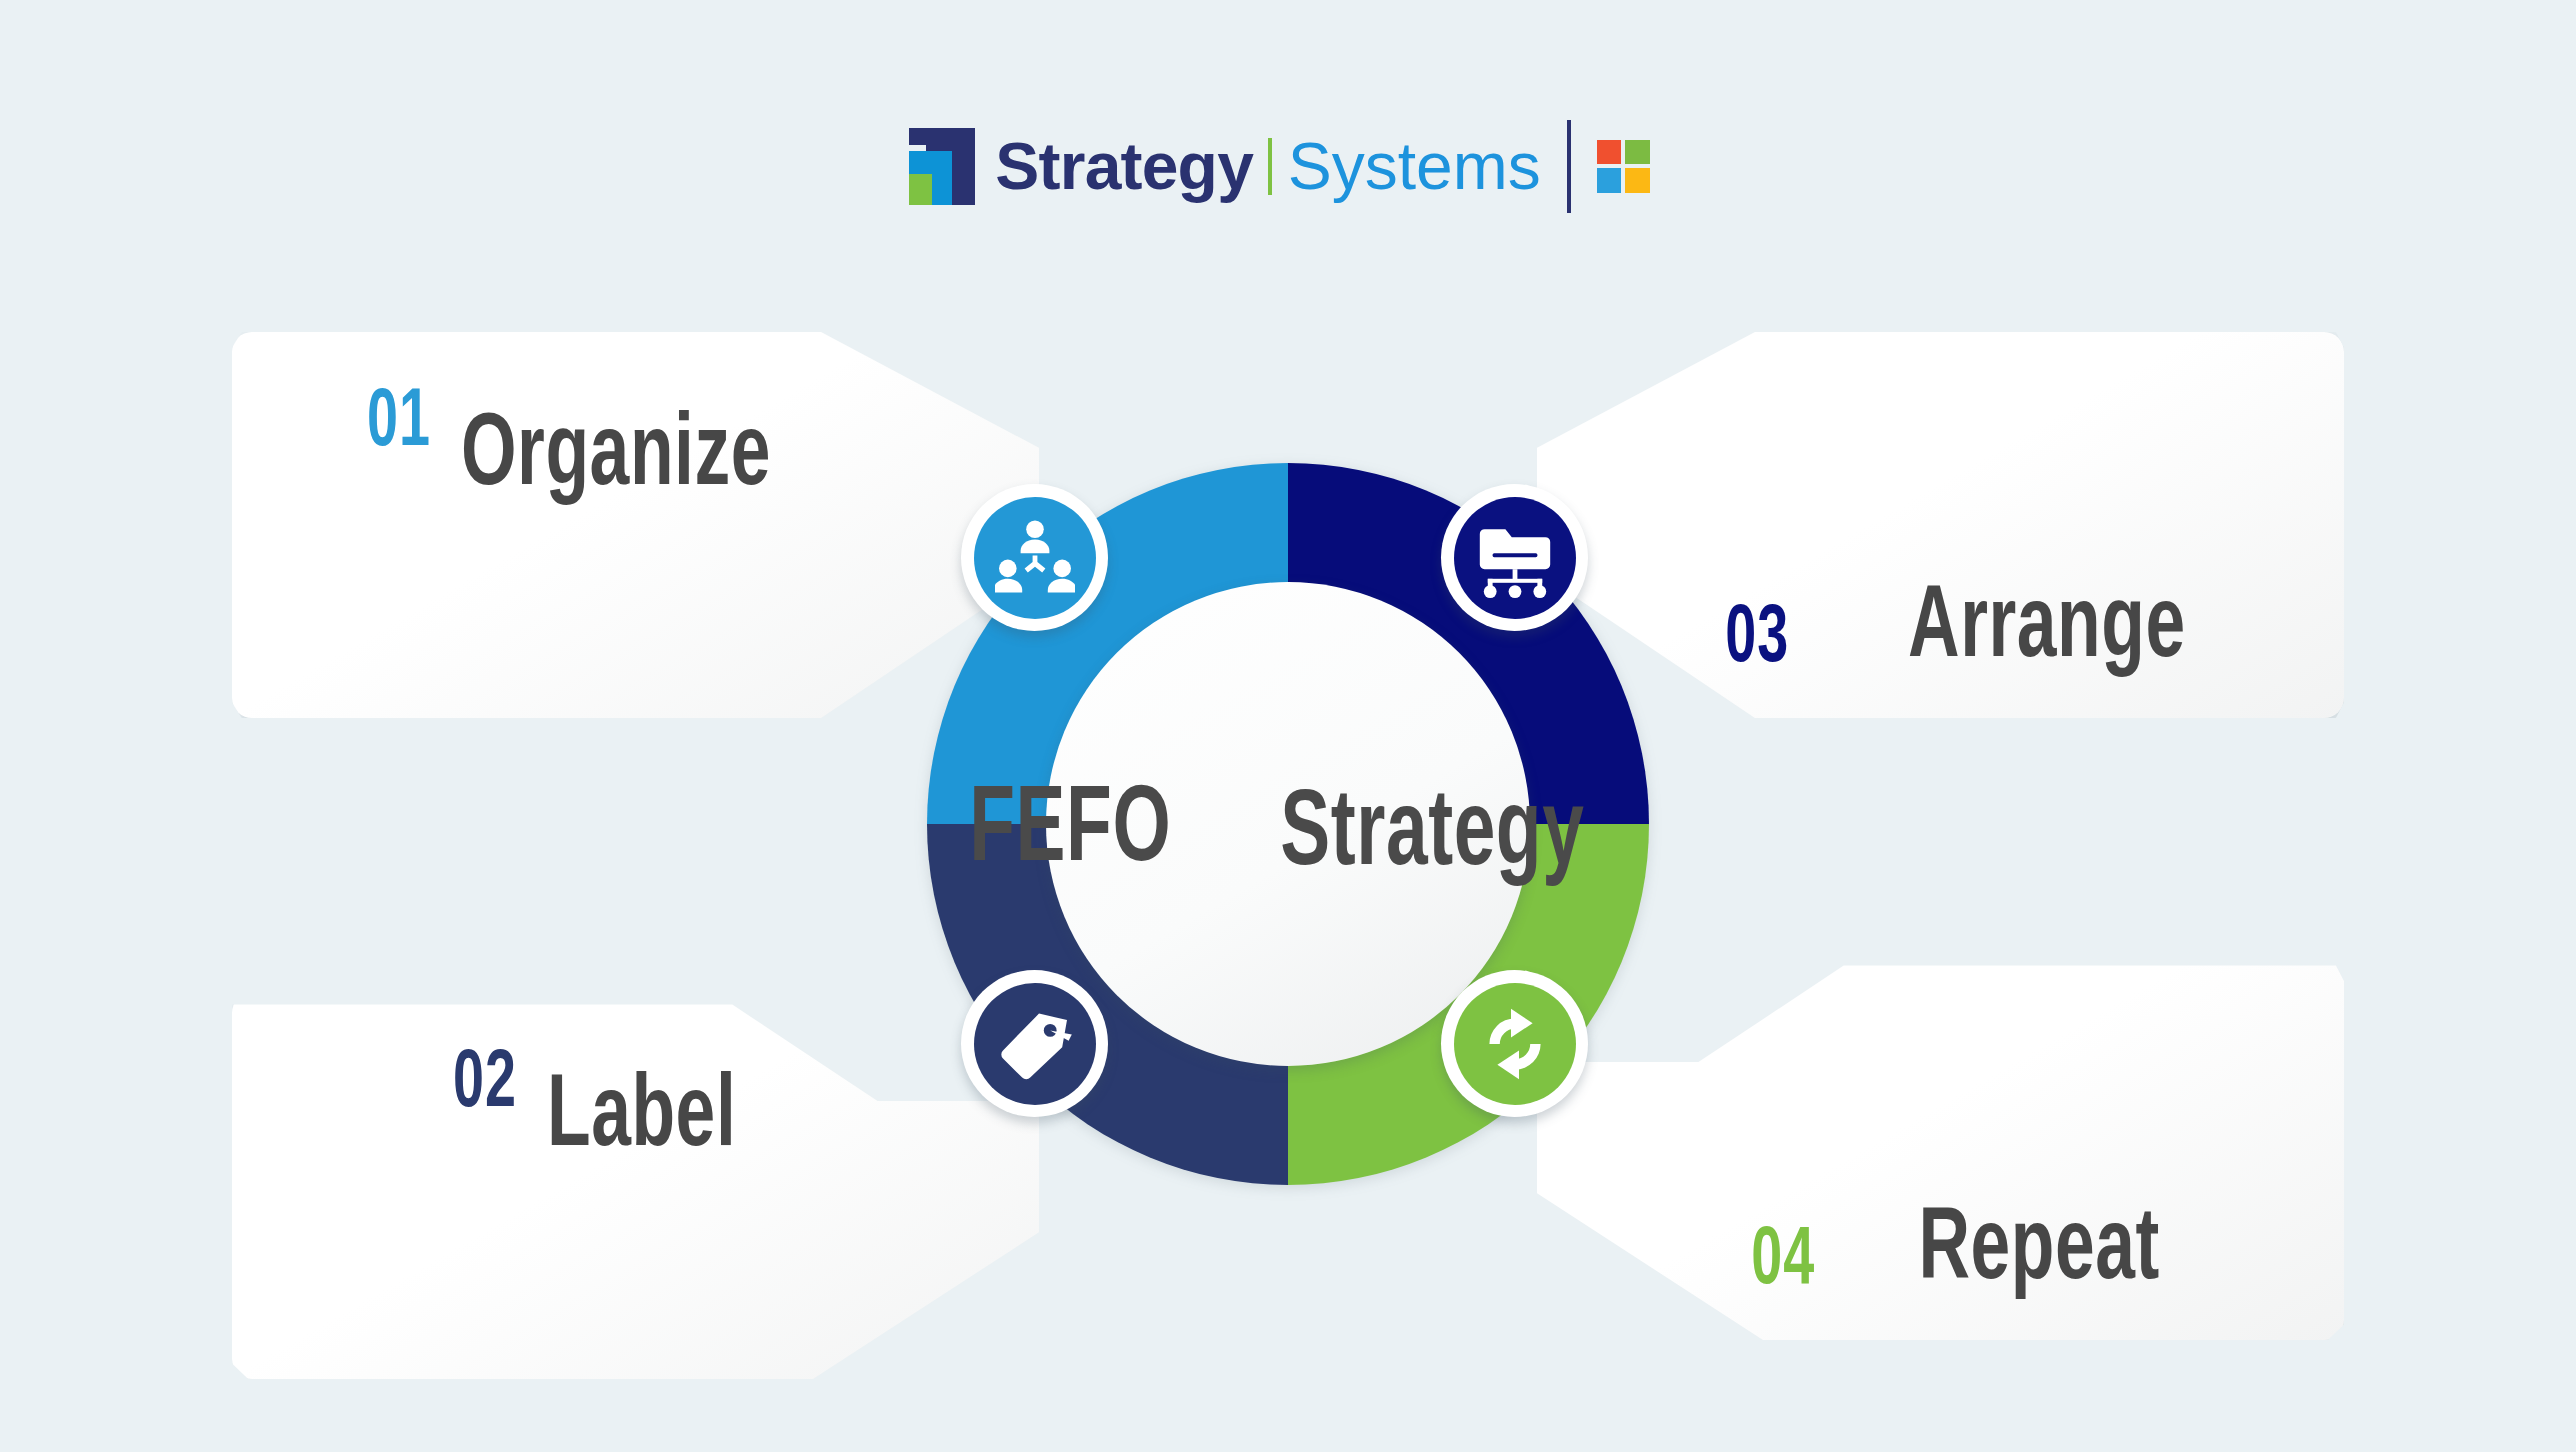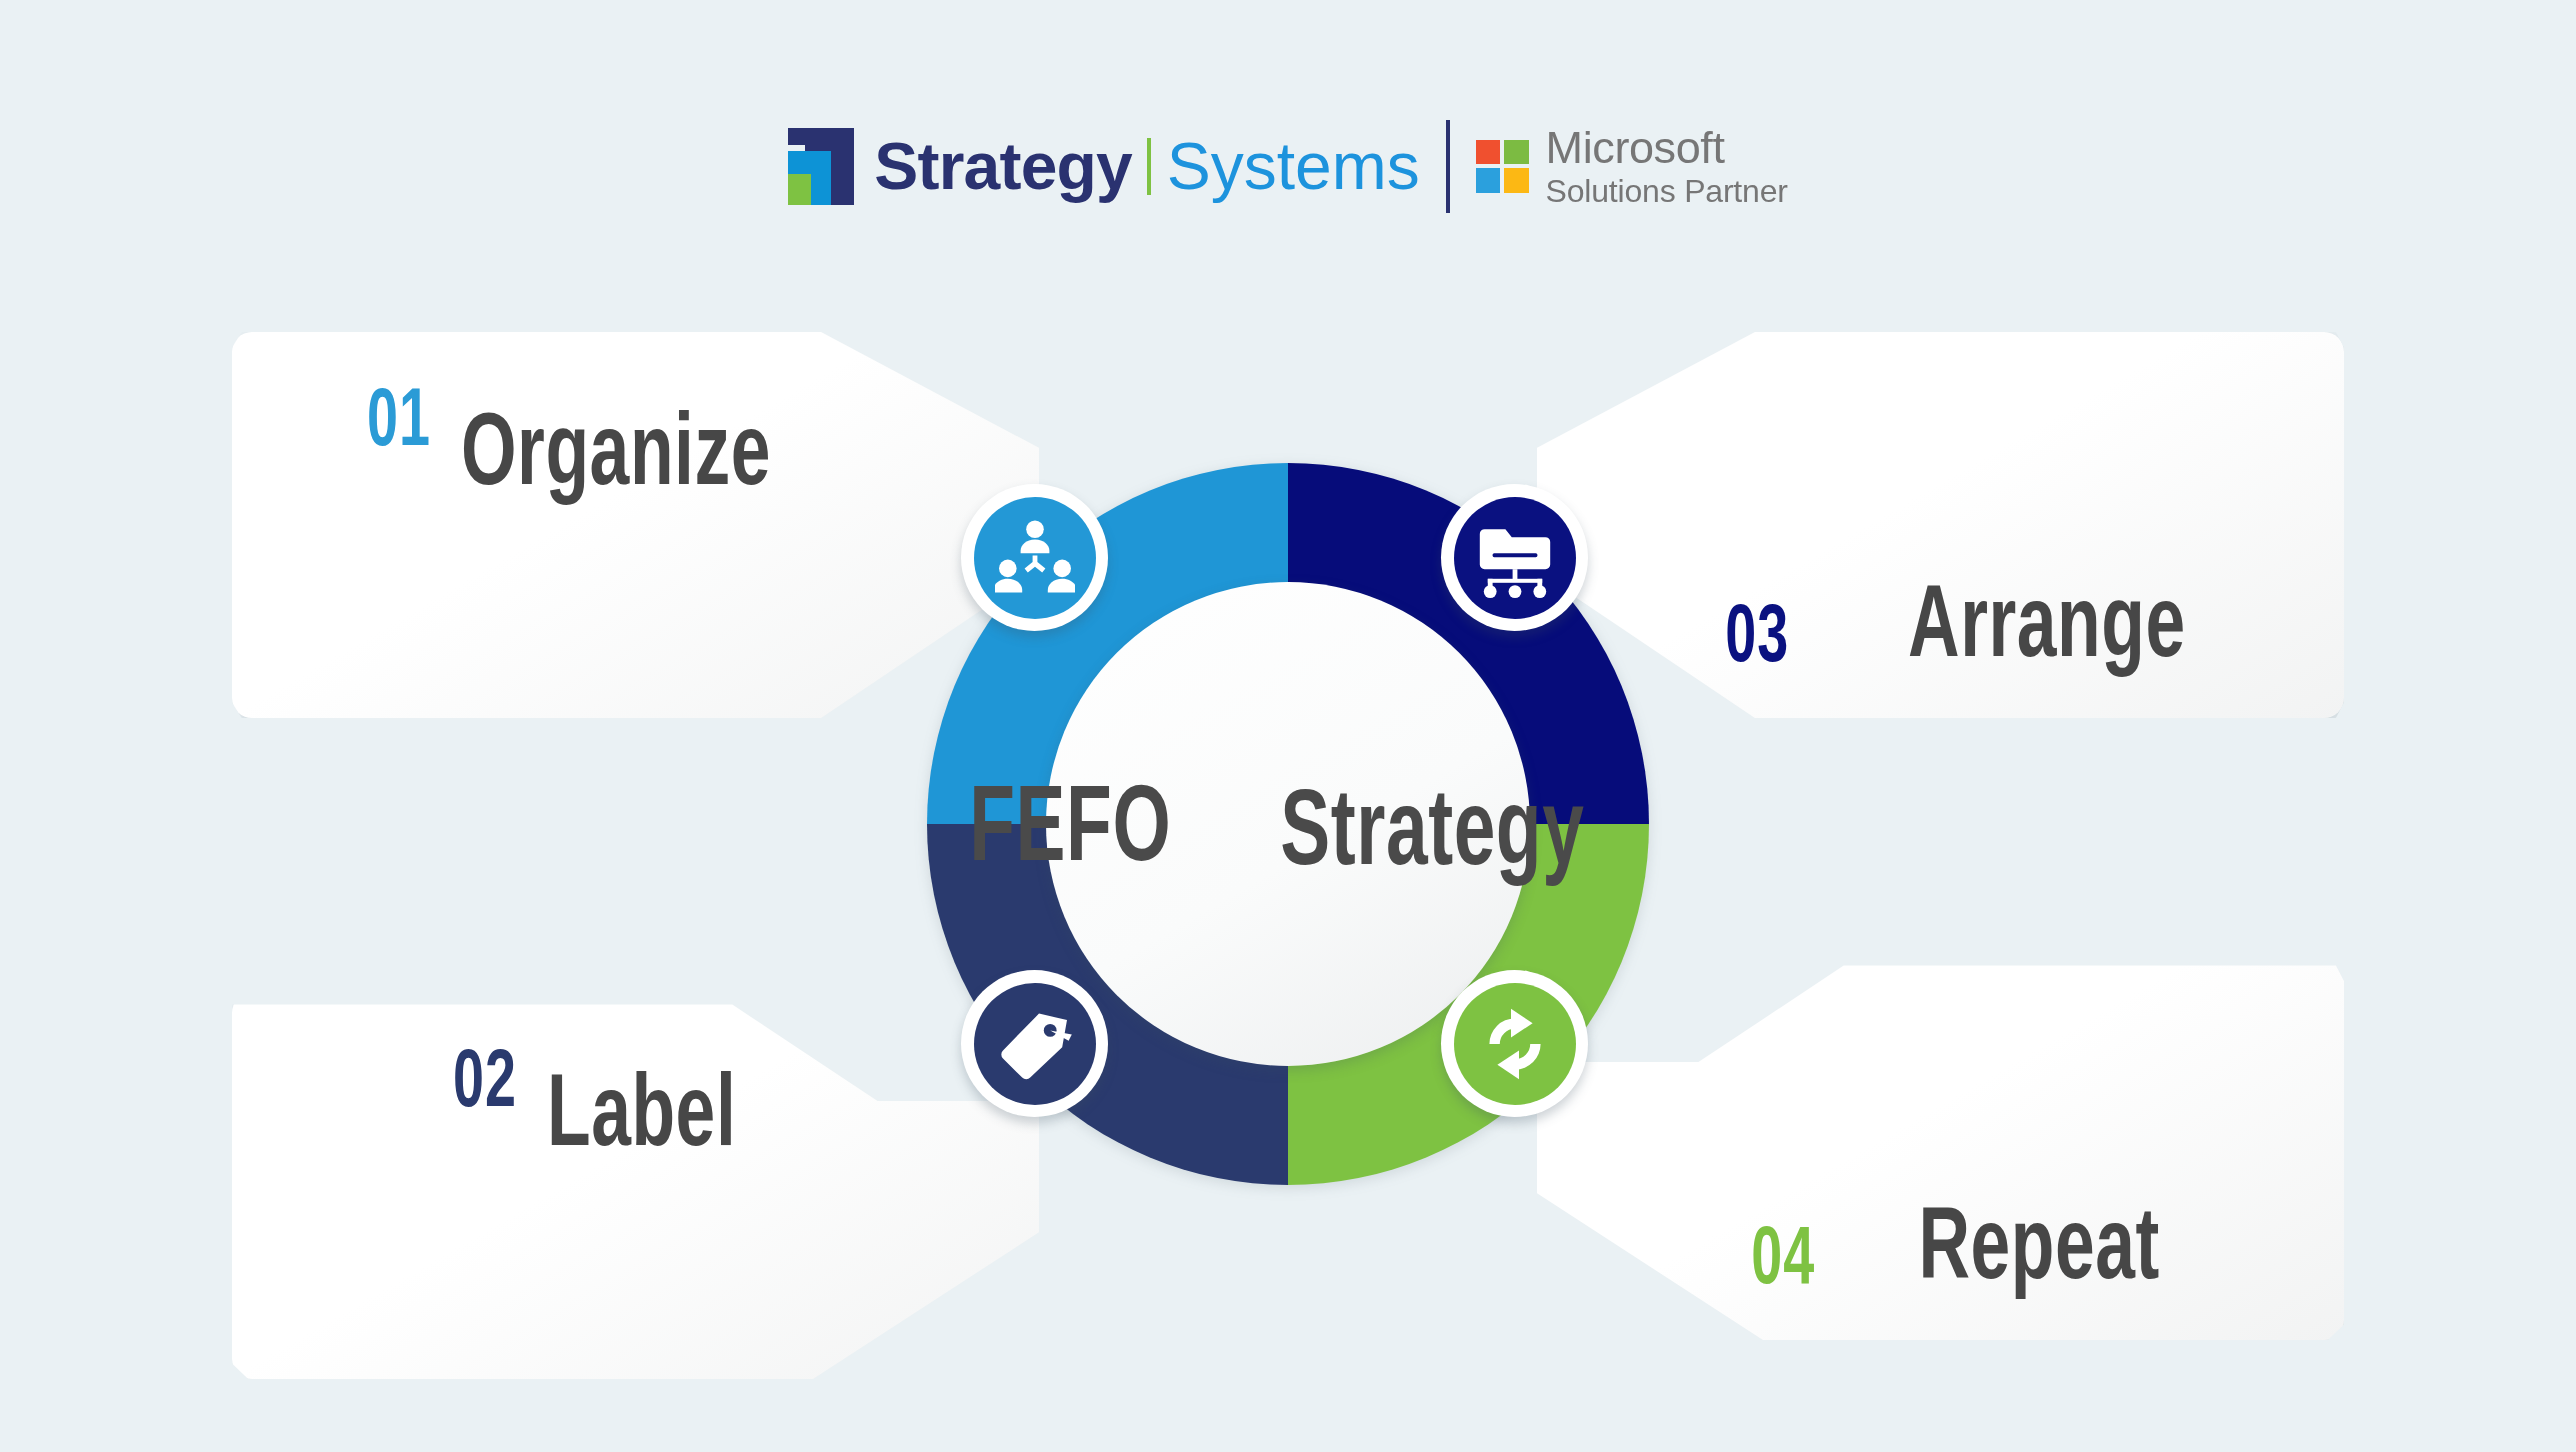--- a/index.html
+++ b/index.html
@@ -179,24 +179,20 @@
 
     <div class="logo-div2"></div>
 
     <div class="ms-grid">
       <div class="ms-r"></div>
       <div class="ms-g"></div>
       <div class="ms-b"></div>
       <div class="ms-y"></div>
     </div>
 
-    <div class="ms-txt">
-      <div class="ms-title">Microsoft</div>
-      <div class="ms-sub">Solutions Partner</div>
-    </div>
   </div>
 
   <div class="card left" id="card-01">
     <div class="num">01</div>
     <div class="ttl">Organize</div>
   </div>
 
   <div class="card left" id="card-02">
     <div class="num">02</div>
     <div class="ttl">Label</div>

